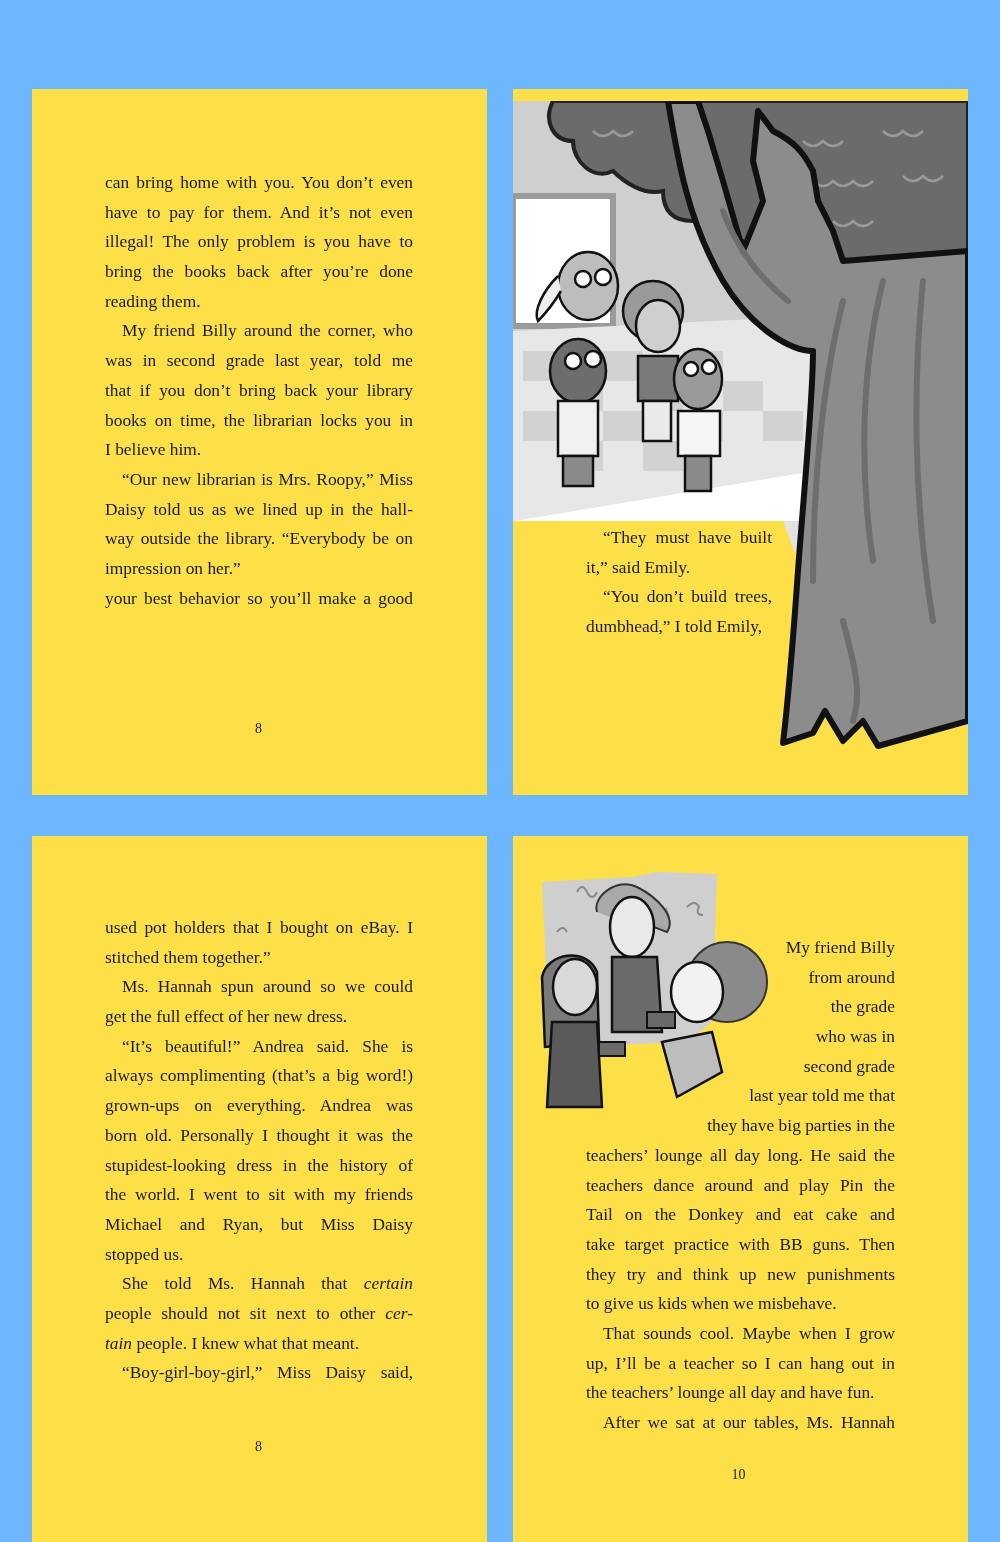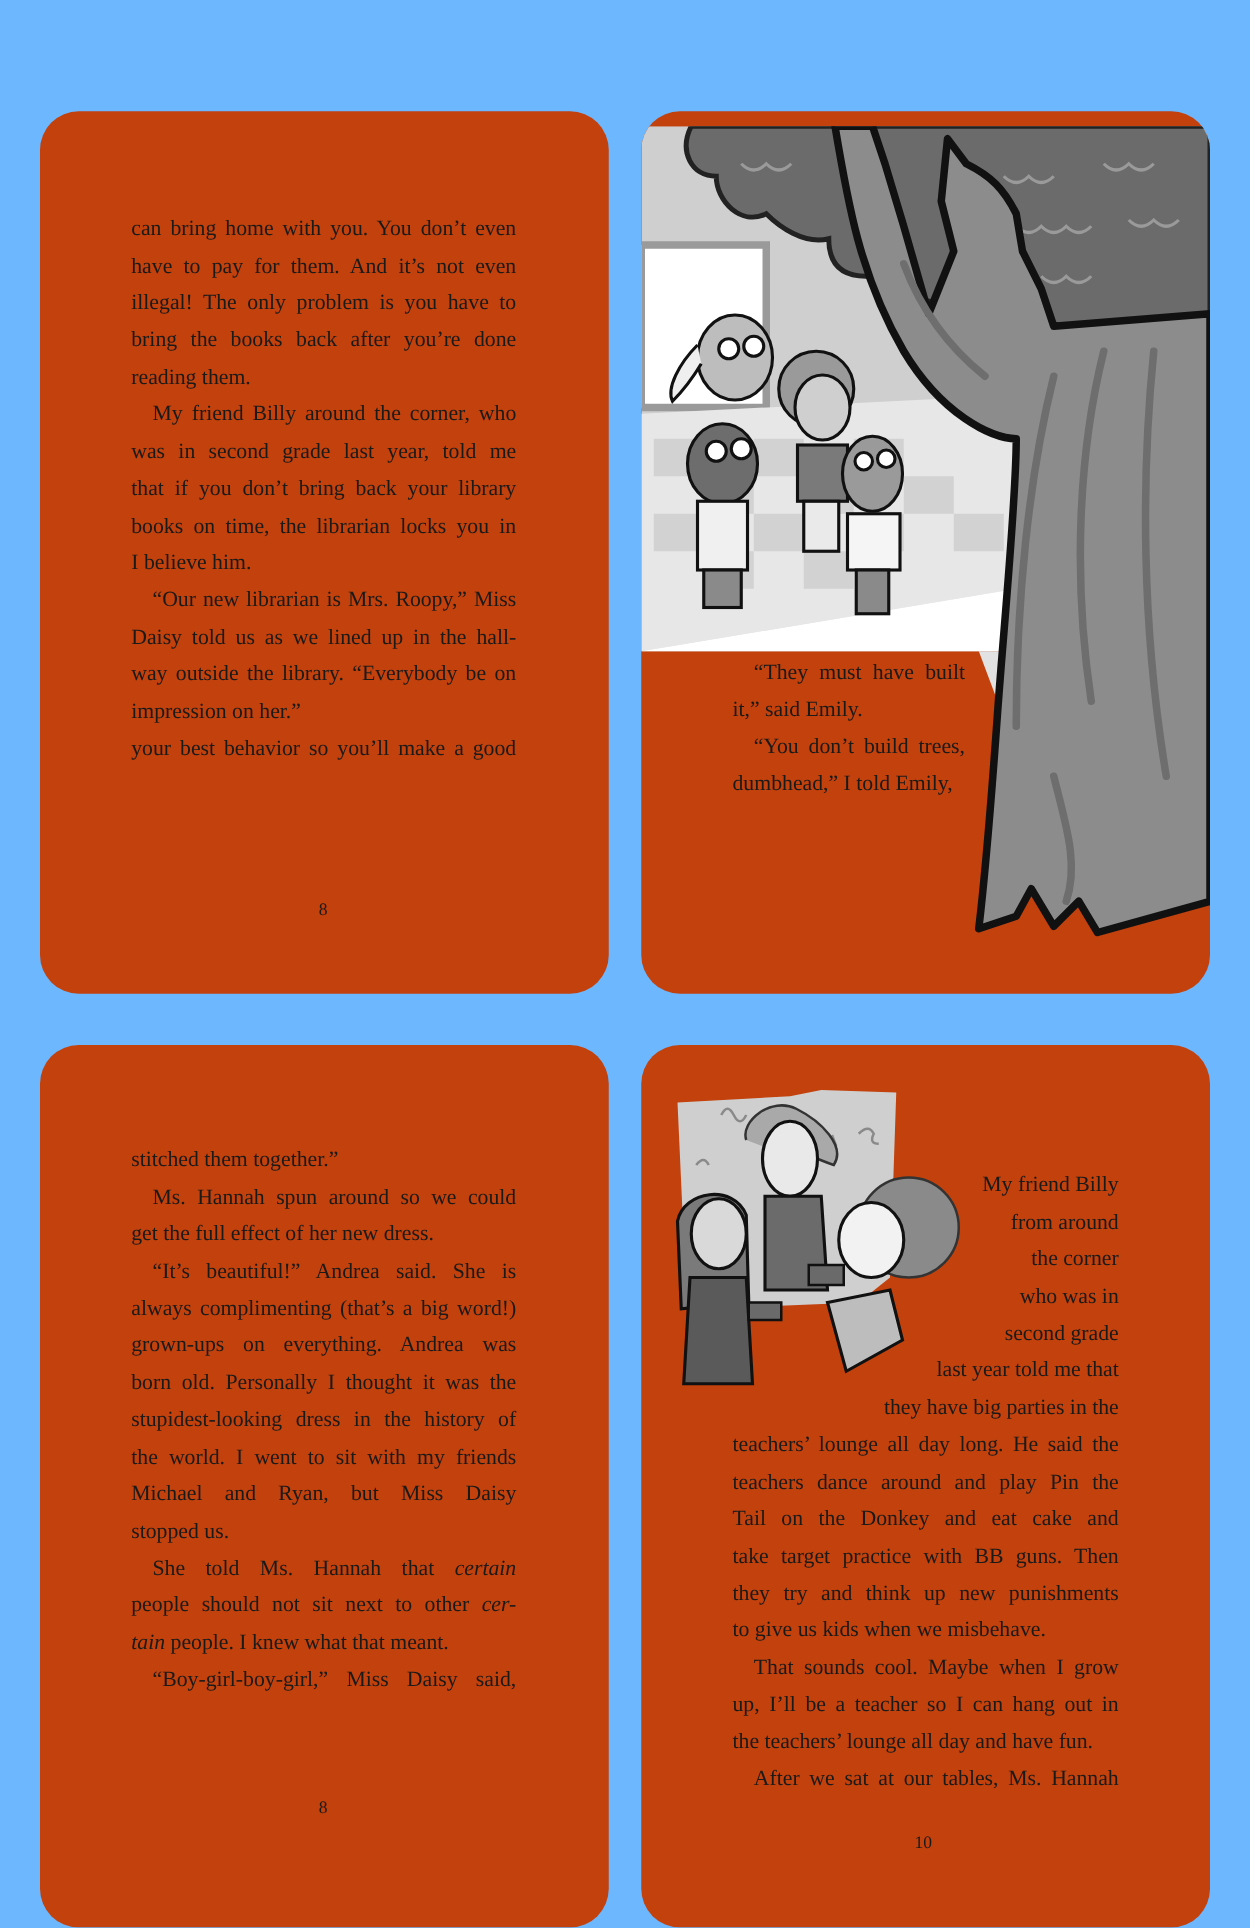--- a/index.html
+++ b/index.html
@@ -2,21 +2,21 @@
 <html><head>
 <meta charset="utf-8">
 <style>
   html, body { margin: 0; padding: 0; }
   body {
     width: 1000px; height: 1542px; position: relative; overflow: hidden;
     background: #6db7fe;
     font-family: "Liberation Serif", "DejaVu Serif", serif;
     color: #1a1a1a;
   }
-  .page { position: absolute; background: #c2410c; overflow: hidden; border-radius: 31px; }
+  .page { position: absolute; background: #fde047; overflow: hidden; }
   #p1 { left: 32px; top: 89px; width: 455px; height: 706px; }
   #p2 { left: 513px; top: 89px; width: 455px; height: 706px; }
   #p3 { left: 32px; top: 836px; width: 455px; height: 706px; }
   #p4 { left: 513px; top: 836px; width: 455px; height: 706px; }
 
   .text { position: absolute; font-size: 17.4px; line-height: 29.7px; }
   .line { display: block; white-space: nowrap; height: 29.7px; text-align: justify; text-align-last: justify; }
   .line.last { text-align-last: left; }
   .line.indent { padding-left: 17px; }
   .line.right { text-align: right; text-align-last: right; }
@@ -136,20 +136,21 @@
   <div class="text">
       <span class="line indent">“They must have built</span>
       <span class="line last">it,” said Emily.</span>
       <span class="line indent">“You don’t build trees,</span>
       <span class="line last">dumbhead,” I told Emily,</span>
     </div>
 </div>
 
 <div class="page" id="p3">
   <div class="text">
+      <span class="line">used pot holders that I bought on eBay. I</span>
       <span class="line last">stitched them together.”</span>
       <span class="line indent">Ms. Hannah spun around so we could</span>
       <span class="line last">get the full effect of her new dress.</span>
       <span class="line indent">“It’s beautiful!” Andrea said. She is</span>
       <span class="line">always complimenting (that’s a big word!)</span>
       <span class="line">grown-ups on everything. Andrea was</span>
       <span class="line">born old. Personally I thought it was the</span>
       <span class="line">stupidest-looking dress in the history of</span>
       <span class="line">the world. I went to sit with my friends</span>
       <span class="line">Michael and Ryan, but Miss Daisy</span>
@@ -183,21 +184,21 @@
     <circle cx="190" cy="110" r="40" fill="#8a8a8a" stroke="#333" stroke-width="2"></circle>
     <ellipse cx="160" cy="120" rx="26" ry="30" fill="#f2f2f2" stroke="#111" stroke-width="2.5"></ellipse>
     <path d="M125,170 L175,160 L185,200 L140,225 Z" fill="#bdbdbd" stroke="#111" stroke-width="2.5"></path>
 
     <rect x="110" y="140" width="28" height="16" fill="#6a6a6a" stroke="#111" stroke-width="2"></rect>
     <rect x="62" y="170" width="26" height="14" fill="#6a6a6a" stroke="#111" stroke-width="2"></rect>
   </svg>
   <div class="text">
       <span class="line right">My friend Billy</span>
       <span class="line right">from around</span>
-      <span class="line right">the corner</span>
+      <span class="line right">the grade</span>
       <span class="line right">who was in</span>
       <span class="line right">second grade</span>
       <span class="line right">last year told me that</span>
       <span class="line right">they have big parties in the</span>
       <span class="line">teachers’ lounge all day long. He said the</span>
       <span class="line">teachers dance around and play Pin the</span>
       <span class="line">Tail on the Donkey and eat cake and</span>
       <span class="line">take target practice with BB guns. Then</span>
       <span class="line">they try and think up new punishments</span>
       <span class="line last">to give us kids when we misbehave.</span>

